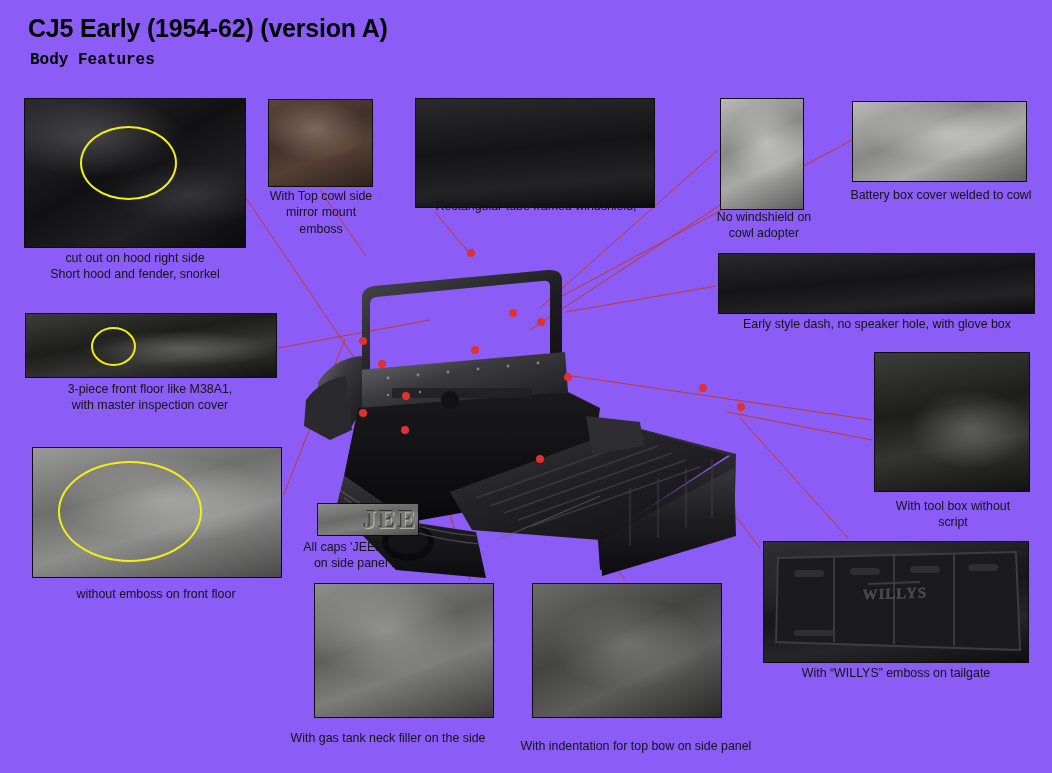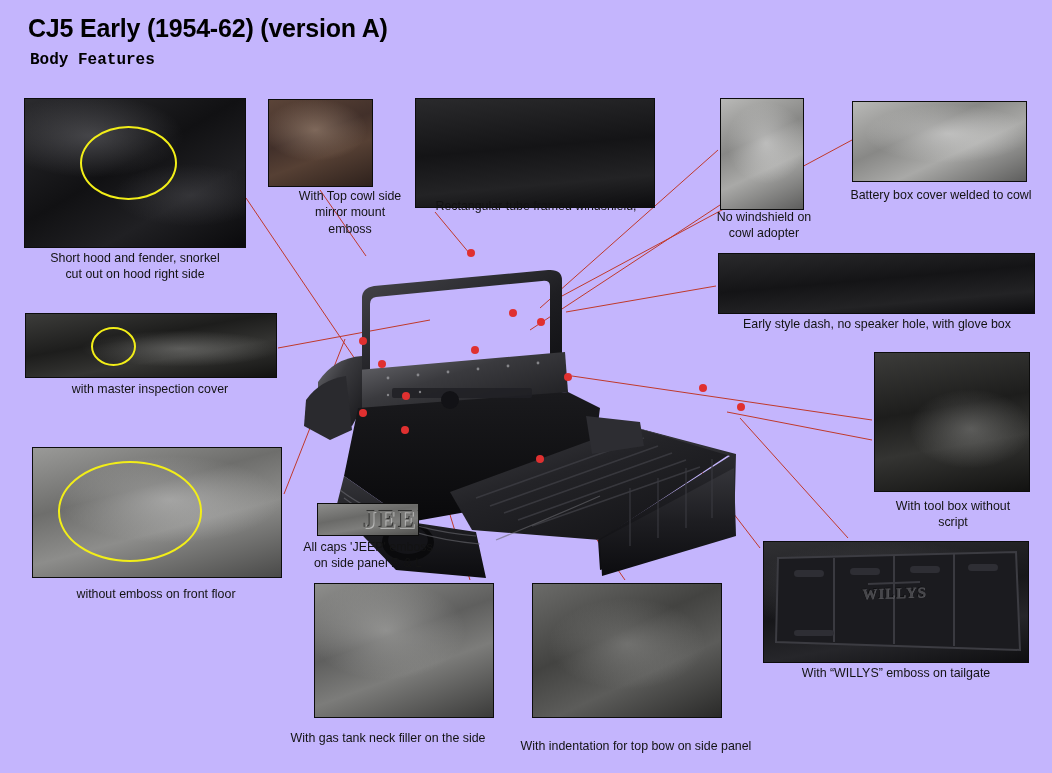--- a/index.html
+++ b/index.html
@@ -9,21 +9,21 @@
     background: #ffffff;
   }
   body {
     font-family: "Liberation Sans", sans-serif;
     color: #1a1a1a;
   }
   #slide {
     position: relative;
     width: 1052px;
     height: 773px;
-    background: #c4b5fd;
+    background: #8b5cf6;
     overflow: hidden;
   }
   
   #title {
     position: absolute;
     left: 28px;
     top: 14px;
     font-size: 25px;
     font-weight: bold;
     letter-spacing: -0.2px;
@@ -275,27 +275,27 @@
       </g>
     </svg>
   </div>
 
   <div id="cards">
       <div class="frame bordered" style="left: 24px; top: 98px; width: 222px; height: 150px;">
         <div class="photo ph-dark-metal"></div>
         <div class="highlight-ring" style="left: 25%; top: 18%; width: 44%; height: 50%;"></div>
       </div>
       <div class="caption" style="left: 14px; top: 250px; width: 242px;">
+        <div>cut out on hood right side</div>
         <div>Short hood and fender, snorkel</div>
-        <div>cut out on hood right side</div>
       </div>
       <div class="frame bordered" style="left: 268px; top: 99px; width: 105px; height: 88px;">
         <div class="photo ph-brown-cowl"></div>
       </div>
-      <div class="caption" style="left: 262px; top: 188px; width: 118px; margin-left: 29px;">
+      <div class="caption" style="left: 262px; top: 188px; width: 118px;">
         <div>With Top cowl  side</div>
         <div>mirror mount</div>
         <div>emboss</div>
       </div>
       <div class="frame bordered" style="left: 415px; top: 98px; width: 240px; height: 110px;">
         <div class="photo ph-flat-black"></div>
       </div>
       <div class="caption" style="left: 412px; top: 198px; width: 248px;">
         <div>Rectangular tube framed windshield,</div>
       </div>
@@ -316,20 +316,21 @@
         <div class="photo ph-flat-black"></div>
       </div>
       <div class="caption" style="left: 714px; top: 316px; width: 326px;">
         <div>Early style dash, no speaker hole, with glove box</div>
       </div>
       <div class="frame bordered" style="left: 25px; top: 313px; width: 252px; height: 65px;">
         <div class="photo ph-dark-floor"></div>
         <div class="highlight-ring" style="left: 26%; top: 20%; width: 18%; height: 62%;"></div>
       </div>
       <div class="caption" style="left: 18px; top: 381px; width: 264px;">
+        <div>3-piece front floor like M38A1,</div>
         <div>with master inspection cover</div>
       </div>
       <div class="frame bordered" style="left: 32px; top: 447px; width: 250px; height: 131px;">
         <div class="photo ph-gray-floor"></div>
         <div class="highlight-ring" style="left: 10%; top: 10%; width: 58%; height: 78%;"></div>
       </div>
       <div class="caption" style="left: 20px; top: 586px; width: 272px;">
         <div>without emboss on front floor</div>
       </div>
       <div class="frame bordered" style="left: 317px; top: 503px; width: 102px; height: 33px;">

